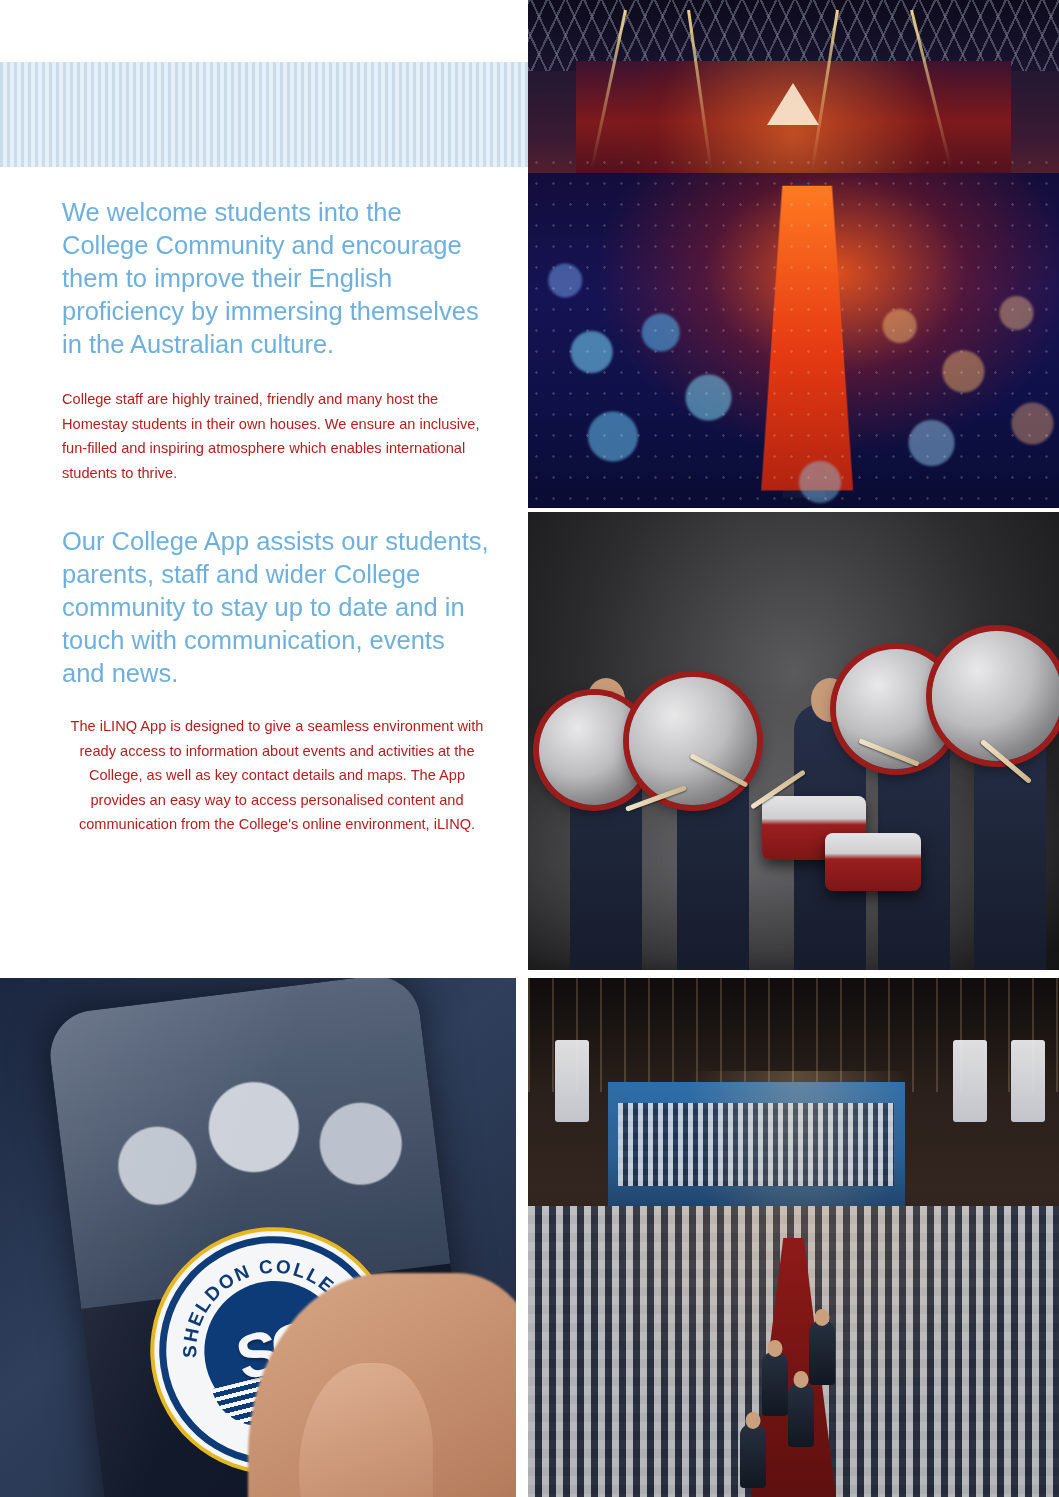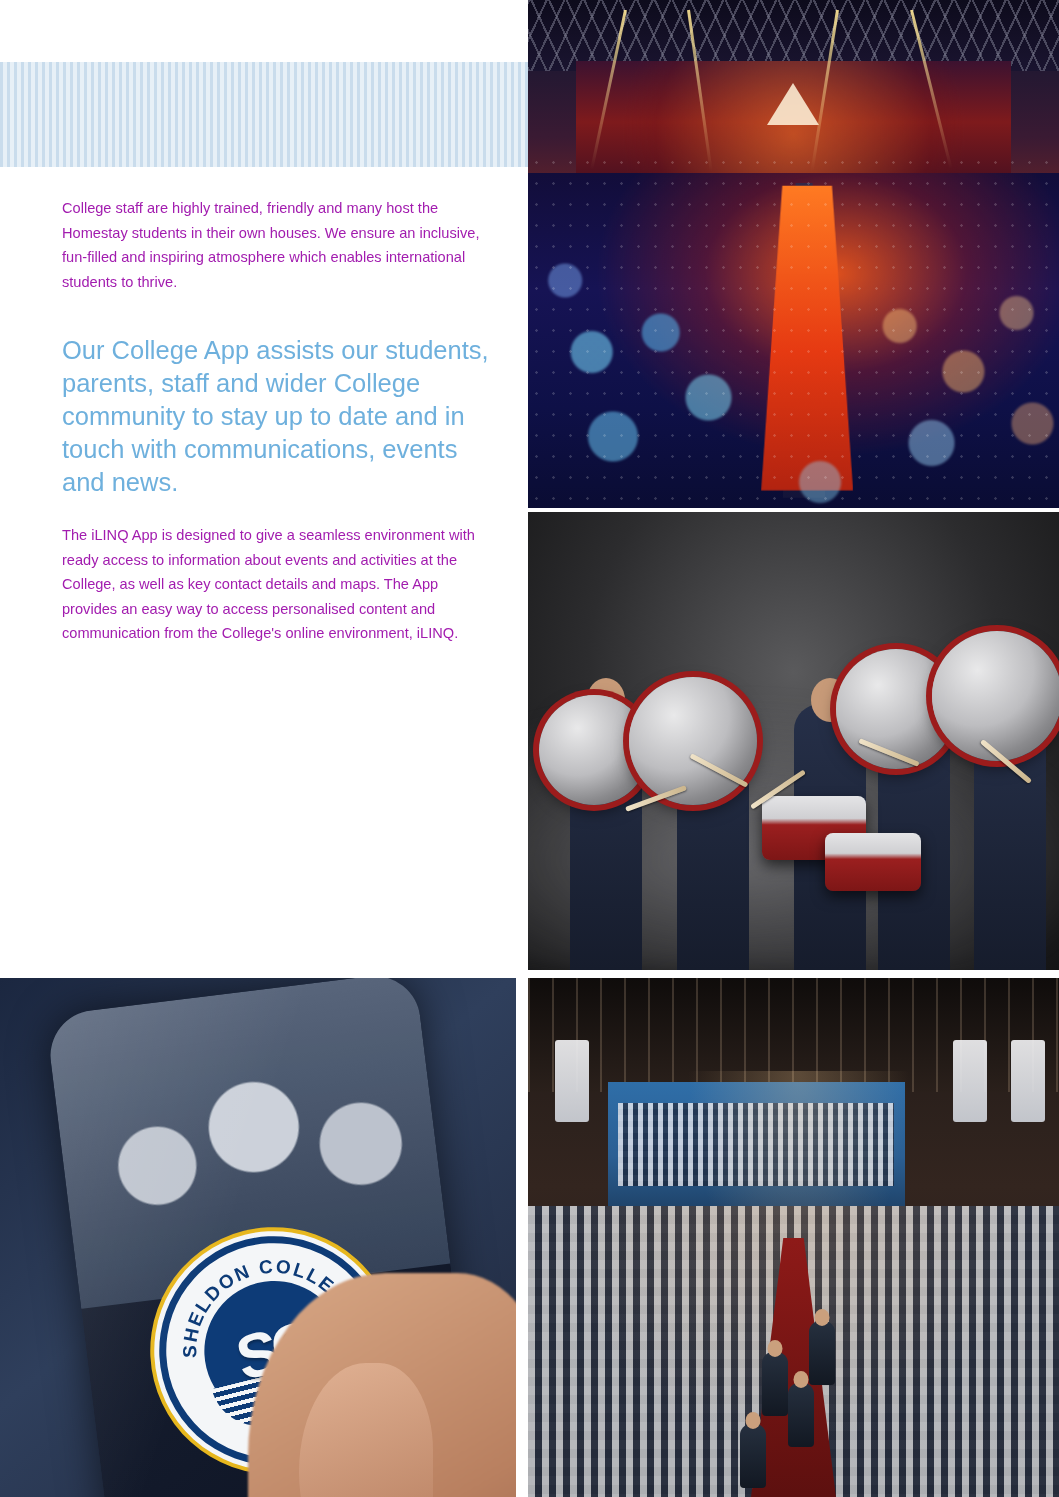--- a/index.html
+++ b/index.html
@@ -62,26 +62,26 @@
     font-size: 25.5px;
     line-height: 33px;
     margin: 0 0 26px 0;
     font-weight: 400;
   }
   .lead.second {
     margin-top: 40px;
     margin-bottom: 24px;
   }
   .body-p {
-    color: #a21caf;
+    color: #b91c1c;
     font-size: 14.6px;
     line-height: 24.5px;
     margin: 0 0 22px 0;
   }
-  .body-p:last-child { margin-bottom: 0; }
+  .body-p:last-child { margin-bottom: 0; text-align: center; }
 
   
   .img {
     position: absolute;
     overflow: hidden;
   }
 
   
   #img-gala {
     left: 528px; top: 0; width: 531px; height: 508px;
@@ -363,22 +363,23 @@
   }
 </style>
 </head>
 <body>
 
 <div class="page">
 
   <div class="title-band"></div>
 
   <div class="left-col">
+    <p class="lead">We welcome students into the College Community and encourage them to improve their English proficiency by immersing themselves in the Australian culture.</p>
     <p class="body-p">College staff are highly trained, friendly and many host the Homestay students in their own houses. We ensure an inclusive, fun-filled and inspiring atmosphere which enables international students to thrive.</p>
-    <p class="lead second">Our College App assists our students, parents, staff and wider College community to stay up to date and in touch with communications, events and news.</p>
+    <p class="lead second">Our College App assists our students, parents, staff and wider College community to stay up to date and in touch with communication, events and news.</p>
     <p class="body-p">The iLINQ App is designed to give a seamless environment with ready access to information about events and activities at the College, as well as key contact details and maps. The App provides an easy way to access personalised content and communication from the College's online environment, iLINQ.</p>
   </div>
 
   <div class="img" id="img-gala">
     <div class="gala-ceiling"></div>
     <div class="truss"></div>
     <div class="stage-back">
       <div class="logo-triangle"></div>
     </div>
     <div class="beam" style="left:18%; transform: rotate(12deg);"></div>

